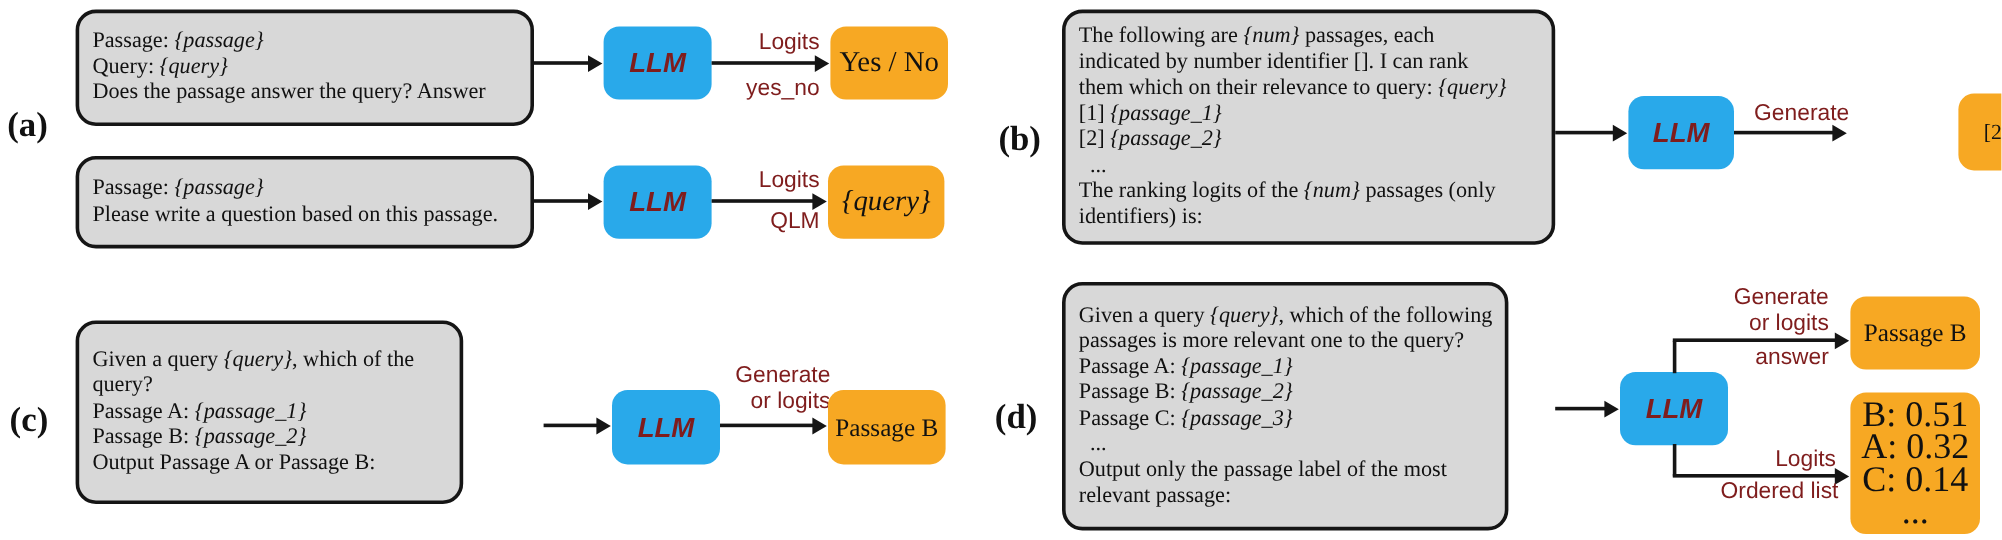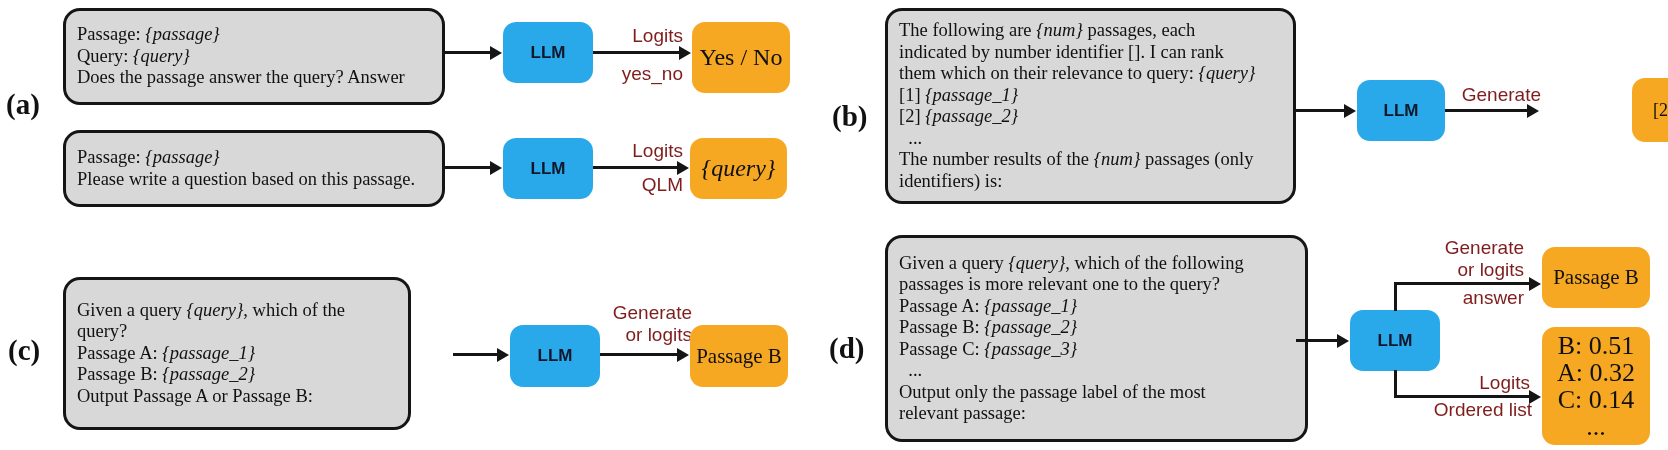--- a/index.html
+++ b/index.html
@@ -32,22 +32,23 @@
   .llm {
     position: absolute;
     box-sizing: border-box;
     background: var(--llm-blue, #29a9ea);
     border-radius: 13px;
     display: flex;
     align-items: center;
     justify-content: center;
     font-family: "Liberation Sans", sans-serif;
     font-weight: bold;
-    font-size: 17px;
-    color: #0f172a;
+    font-size: 23px;
+    color: #7f1d1d;
+    font-style: italic;
   }
   
   .obox {
     position: absolute;
     box-sizing: border-box;
     background: var(--output-orange, #f7a823);
     border-radius: 13px;
     display: flex;
     flex-direction: column;
     align-items: center;
@@ -105,21 +106,21 @@
   <div class="gbox" style="left:63px;top:8px;width:382px;height:97px">
       <div class="line"><span>Passage: </span><em>{passage}</em></div>
       <div class="line"><span>Query: </span><em>{query}</em></div>
       <div class="line"><span>Does the passage answer the query? Answer</span></div>
     </div>
   <div class="arrow" style="left:445px;top:51px;width:46px"></div>
   <div class="llm" style="left:503px;top:22px;width:90px;height:61px">LLM</div>
   <div class="alabel" style="left:591px;top:25px;width:92px">Logits</div>
   <div class="arrow" style="left:593px;top:51px;width:87px"></div>
   <div class="alabel" style="left:591px;top:63px;width:92px">yes_no</div>
-  <div class="obox" style="left:692px;top:22px;width:98px;height:71px;font-size:24px">
+  <div class="obox" style="left:692px;top:22px;width:98px;height:61px;font-size:24px">
       <div class="line"><span>Yes / No</span></div>
     </div>
 
   <div class="gbox" style="left:63px;top:130px;width:382px;height:77px">
       <div class="line"><span>Passage: </span><em>{passage}</em></div>
       <div class="line"><span>Please write a question based on this passage.</span></div>
     </div>
   <div class="arrow" style="left:445px;top:166px;width:46px"></div>
   <div class="llm" style="left:503px;top:138px;width:90px;height:61px">LLM</div>
   <div class="alabel" style="left:591px;top:140px;width:92px">Logits</div>
@@ -130,50 +131,50 @@
     </div>
 
   <div class="plabel" style="left:832px;top:100px">(b)</div>
   <div class="gbox" style="left:885px;top:8px;width:411px;height:196px">
       <div class="line"><span>The following are </span><em>{num}</em><span> passages, each</span></div>
       <div class="line"><span>indicated by number identifier []. I can rank</span></div>
       <div class="line"><span>them which on their relevance to query: </span><em>{query}</em></div>
       <div class="line"><span>[1] </span><em>{passage_1}</em></div>
       <div class="line"><span>[2] </span><em>{passage_2}</em></div>
       <div class="line"><span>  ...</span></div>
-      <div class="line"><span>The number results of the </span><em>{num}</em><span> passages (only</span></div>
+      <div class="line"><span>The ranking logits of the </span><em>{num}</em><span> passages (only</span></div>
       <div class="line"><span>identifiers) is:</span></div>
     </div>
   <div class="arrow" style="left:1296px;top:109px;width:49px"></div>
   <div class="llm" style="left:1357px;top:80px;width:88px;height:61px">LLM</div>
   <div class="alabel" style="left:1441px;top:84px;width:100px">Generate</div>
   <div class="arrow" style="left:1445px;top:109px;width:83px"></div>
   <div class="obox" style="left:1632px;top:78px;width:136px;height:64px;font-size:18px">
       <div class="line"><span>[2] &gt; [1] &gt; ...</span></div>
     </div>
 
   <div class="plabel" style="left:8px;top:334px">(c)</div>
-  <div class="gbox" style="left:63px;top:277px;width:348px;height:153px">
+  <div class="gbox" style="left:63px;top:267px;width:323px;height:153px">
       <div class="line"><span>Given a query </span><em>{query}</em><span>, which of the</span></div>
       <div class="line"><span>query?</span></div>
       <div class="line"><span>Passage A: </span><em>{passage_1}</em></div>
       <div class="line"><span>Passage B: </span><em>{passage_2}</em></div>
       <div class="line"><span>Output Passage A or Passage B:</span></div>
     </div>
   <div class="arrow" style="left:453px;top:353px;width:45px"></div>
   <div class="llm" style="left:510px;top:325px;width:90px;height:62px">LLM</div>
   <div class="alabel" style="left:596px;top:302px;width:96px">Generate</div>
   <div class="alabel" style="left:596px;top:324px;width:96px">or logits</div>
   <div class="arrow" style="left:600px;top:353px;width:78px"></div>
   <div class="obox" style="left:690px;top:325px;width:98px;height:62px;font-size:21px">
       <div class="line"><span>Passage B</span></div>
     </div>
 
   <div class="plabel" style="left:829px;top:332px">(d)</div>
-  <div class="gbox" style="left:885px;top:235px;width:423px;height:207px">
+  <div class="gbox" style="left:885px;top:235px;width:372px;height:207px">
       <div class="line"><span>Given a query </span><em>{query}</em><span>, which of the following</span></div>
       <div class="line"><span>passages is more relevant one to the query?</span></div>
       <div class="line"><span>Passage A: </span><em>{passage_1}</em></div>
       <div class="line"><span>Passage B: </span><em>{passage_2}</em></div>
       <div class="line"><span>Passage C: </span><em>{passage_3}</em></div>
       <div class="line"><span>  ...</span></div>
       <div class="line"><span>Output only the passage label of the most</span></div>
       <div class="line"><span>relevant passage:</span></div>
     </div>
   <div class="arrow" style="left:1296px;top:339px;width:42px"></div>
@@ -185,20 +186,20 @@
   <div class="alabel" style="left:1430px;top:259px;width:94px">or logits</div>
   <div class="alabel" style="left:1430px;top:287px;width:94px">answer</div>
   <div class="obox" style="left:1542px;top:247px;width:108px;height:61px;font-size:21px">
       <div class="line"><span>Passage B</span></div>
     </div>
 
   <div class="vline" style="left:1394px;top:370px;height:27px"></div>
   <div class="arrow" style="left:1394px;top:395px;width:136px"></div>
   <div class="alabel" style="left:1424px;top:372px;width:106px">Logits</div>
   <div class="alabel" style="left:1418px;top:399px;width:114px">Ordered list</div>
-  <div class="obox" style="left:1542px;top:327px;width:108px;height:118px;font-size:26px;line-height:27px">
+  <div class="obox" style="left:1542px;top:327px;width:108px;height:118px;font-size:30px;line-height:27px">
       <div class="line"><span>B: 0.51</span></div>
       <div class="line"><span>A: 0.32</span></div>
       <div class="line"><span>C: 0.14</span></div>
       <div class="line"><span>...</span></div>
     </div>
 
 </div>
 
 </body></html>

